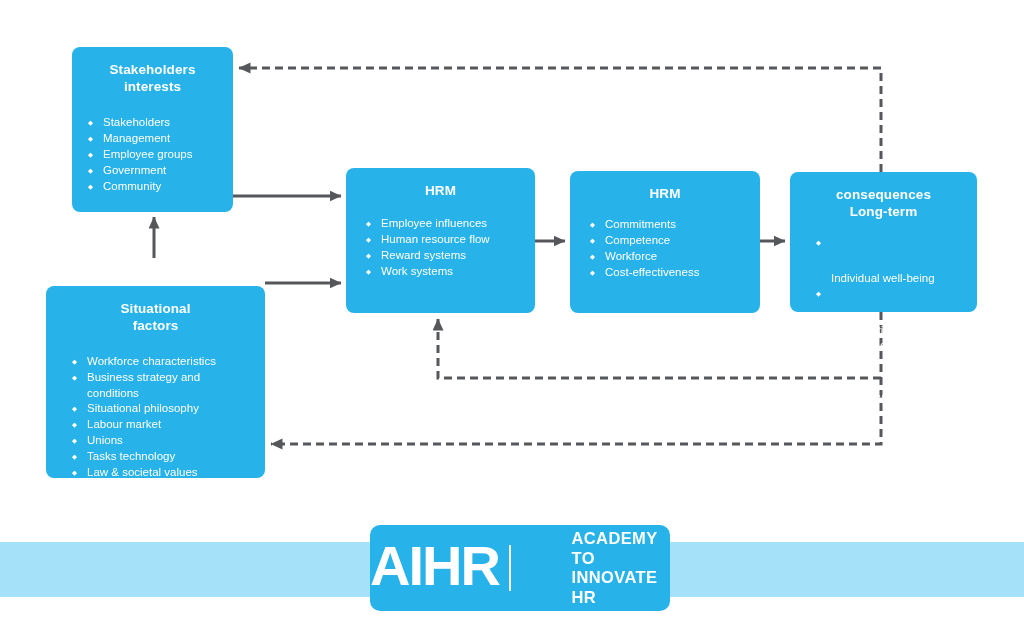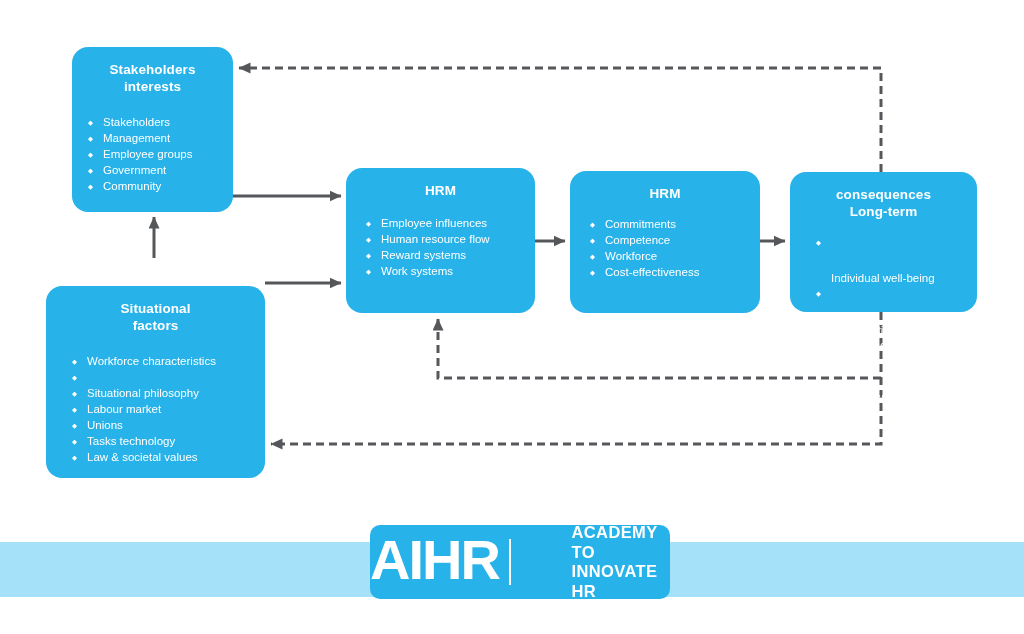--- a/index.html
+++ b/index.html
@@ -7,21 +7,21 @@
     position:relative;
     width:1024px;height:634px;
     background:#ffffff;
     overflow:hidden;
     font-family:"Liberation Sans", sans-serif;
   }
   .arrows{position:absolute;left:0;top:0;width:1024px;height:634px;pointer-events:none;}
   .box{
     position:absolute;
     background:#27B2E9;
-    border-radius:16px;
+    border-radius:8px;
     color:#ffffff;
     box-sizing:border-box;
   }
   .box-title{
     padding-top:14px;
     text-align:center;
     font-size:13.5px;
     font-weight:bold;
     line-height:17px;
     letter-spacing:0.1px;
@@ -53,21 +53,21 @@
   
   .band{
     position:absolute;
     left:0;top:542px;
     width:1024px;height:55px;
     background:#A5E2F9;
   }
   .logo{
     position:absolute;
     left:370px;top:525px;
-    width:300px;height:74px;
+    width:300px;height:86px;
     background:#27B2E9;
     border-radius:10px;
     display:flex;
     align-items:center;
     justify-content:center;
     color:#ffffff;
   }
   .logo-word{
     font-size:56px;
     font-weight:bold;
@@ -147,20 +147,21 @@
       <div>Situational</div>
       <div>factors</div>
     </div>
     <ul class="box-list">
       <li>
           <span class="blt">◆</span>
           <span class="itxt">Workforce characteristics</span>
         </li>
       <li>
           <span class="blt">◆</span>
+          <span class="itxt">Business strategy and conditions</span>
         </li>
       <li>
           <span class="blt">◆</span>
           <span class="itxt">Situational philosophy</span>
         </li>
       <li>
           <span class="blt">◆</span>
           <span class="itxt">Labour market</span>
         </li>
       <li>

